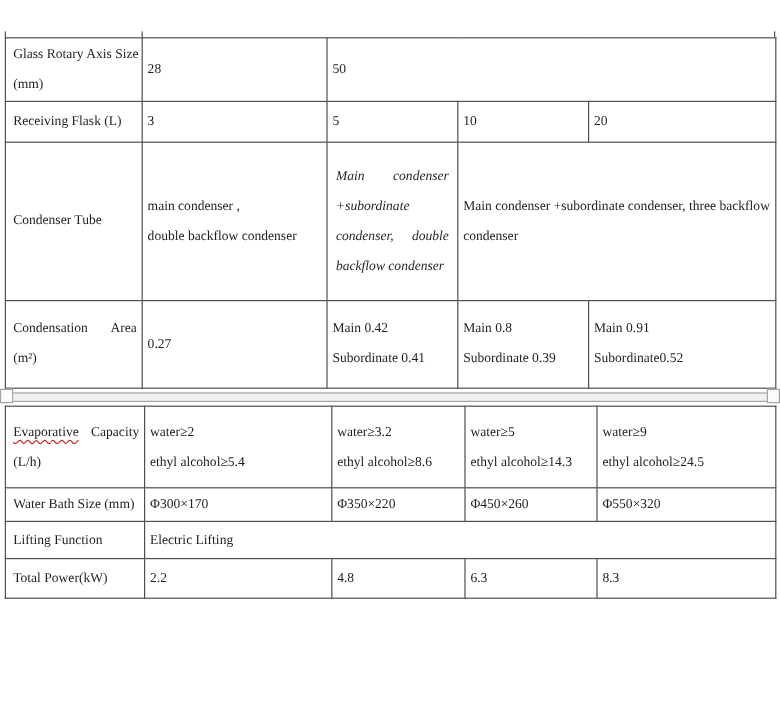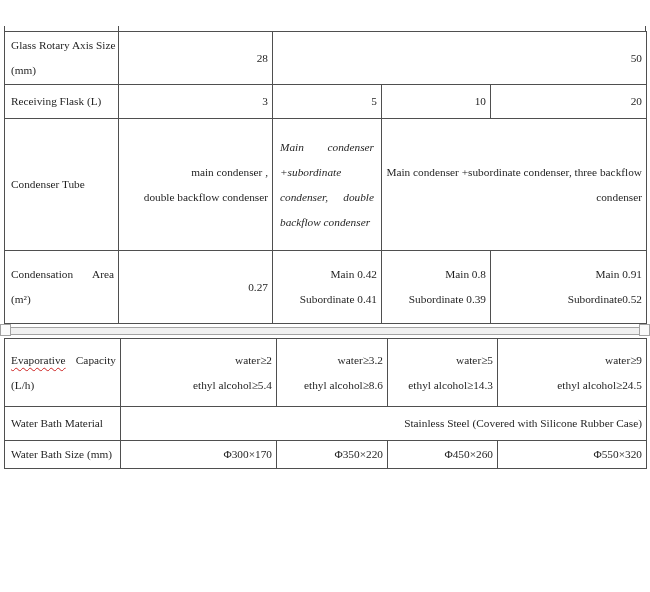--- a/index.html
+++ b/index.html
@@ -21,21 +21,21 @@
   td{
     border:1px solid #4f4f4f;
     vertical-align:middle;
     line-height:25px;
     padding:1px 4px;
     overflow:hidden;
   }
   .lbl{text-align:left;padding:1px 4px 1px 6px;}
   .lline{white-space:nowrap;}
   .jl{text-align:justify;text-align-last:justify;}
-  .val{text-align:right;}
+  .val{text-align:left;}
   .jp{text-align:justify;padding:1px 7px;}
   .jp .cline{text-align:justify;font-style:italic;}
   .sq{
     text-decoration:underline;
     text-decoration-style:wavy;
     text-decoration-color:#cc2222;
     text-decoration-thickness:1px;
     text-underline-offset:3px;
   }
 
@@ -177,41 +177,58 @@
           </td>
           <td class="val">
             <div class="cline">water≥5</div>
             <div class="cline">ethyl alcohol≥14.3</div>
           </td>
           <td class="val">
             <div class="cline">water≥9</div>
             <div class="cline">ethyl alcohol≥24.5</div>
           </td>
         </tr>
-        <tr class="s1">
-          <td class="lbl">
-            <div class="lline">Water Bath Material</div>
+        <tr class="s2">
+          <td class="lbl">
+            <div class="lline">Water Bath Size (mm)</div>
+          </td>
+          <td class="val">
+            <div class="cline">Φ300×170</div>
+          </td>
+          <td class="val">
+            <div class="cline">Φ350×220</div>
+          </td>
+          <td class="val">
+            <div class="cline">Φ450×260</div>
+          </td>
+          <td class="val">
+            <div class="cline">Φ550×320</div>
+          </td>
+        </tr>
+        <tr class="s3">
+          <td class="lbl">
+            <div class="lline">Lifting Function</div>
           </td>
           <td class="val" colspan="4">
-            <div class="cline">Stainless Steel (Covered with Silicone Rubber Case)</div>
-          </td>
-        </tr>
-        <tr class="s2">
-          <td class="lbl">
-            <div class="lline">Water Bath Size (mm)</div>
-          </td>
-          <td class="val">
-            <div class="cline">Φ300×170</div>
-          </td>
-          <td class="val">
-            <div class="cline">Φ350×220</div>
-          </td>
-          <td class="val">
-            <div class="cline">Φ450×260</div>
-          </td>
-          <td class="val">
-            <div class="cline">Φ550×320</div>
+            <div class="cline">Electric Lifting</div>
+          </td>
+        </tr>
+        <tr class="s5">
+          <td class="lbl">
+            <div class="lline">Total Power(kW)</div>
+          </td>
+          <td class="val">
+            <div class="cline">2.2</div>
+          </td>
+          <td class="val">
+            <div class="cline">4.8</div>
+          </td>
+          <td class="val">
+            <div class="cline">6.3</div>
+          </td>
+          <td class="val">
+            <div class="cline">8.3</div>
           </td>
         </tr>
       </tbody>
   </table>
 
 </div>
 
 </body></html>

